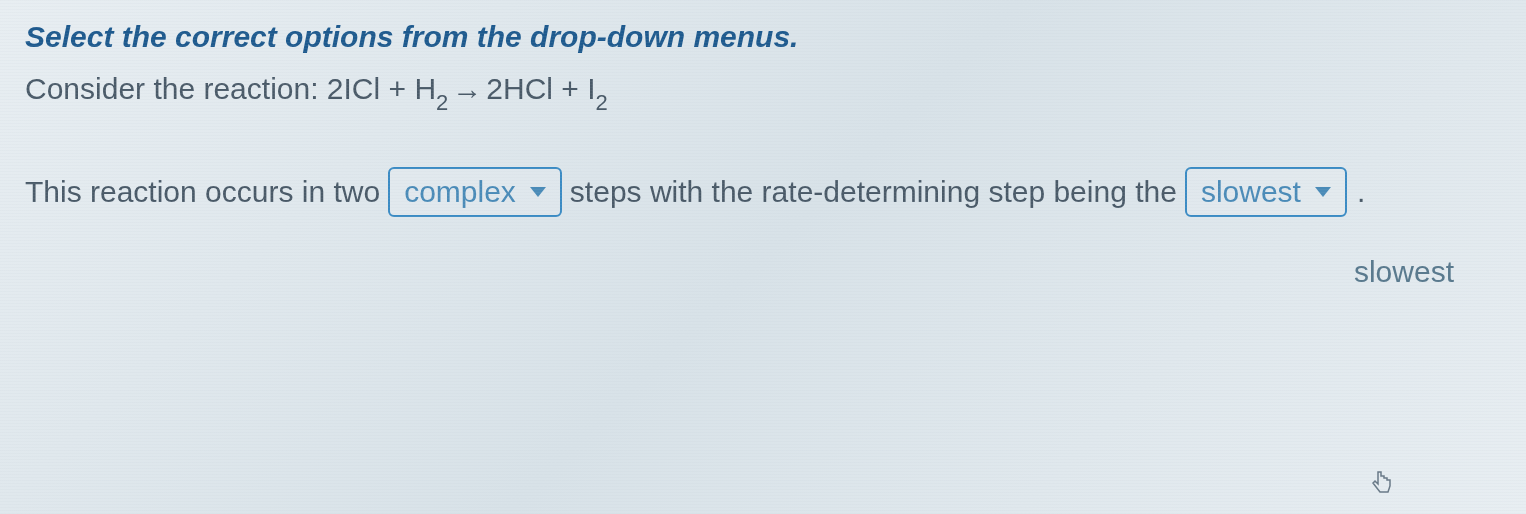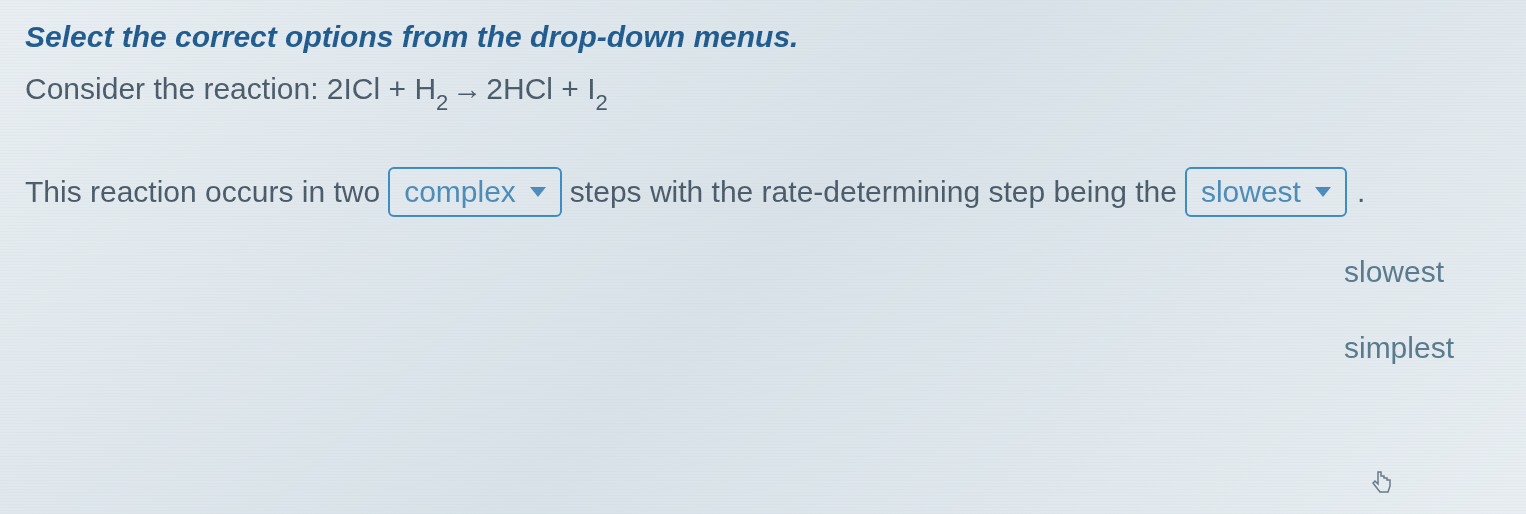--- a/index.html
+++ b/index.html
@@ -126,20 +126,19 @@
   <span>steps with the rate-determining step being the</span>
   <span class="dropdown">
     <span>slowest</span>
     <span class="chevron"></span>
   </span>
   <span class="period">.</span>
 </div>
 
 <div class="dropdown-options">
   <div class="option">slowest</div>
-  <div class="option">simplest</div>
 </div>
 
 <div class="cursor-hand">
   <svg width="28" height="30" viewBox="0 0 28 30">
     <path d="M 10 2 L 10 14 L 7 11 L 5 13 L 12 22 L 20 22 L 22 16 L 22 10 L 19 10 L 19 8 L 16 8 L 16 6 L 13 6 L 13 2 Z" fill="none" stroke="#6a7a88" stroke-width="1.5"></path>
   </svg>
 </div>
 
 </body></html>

